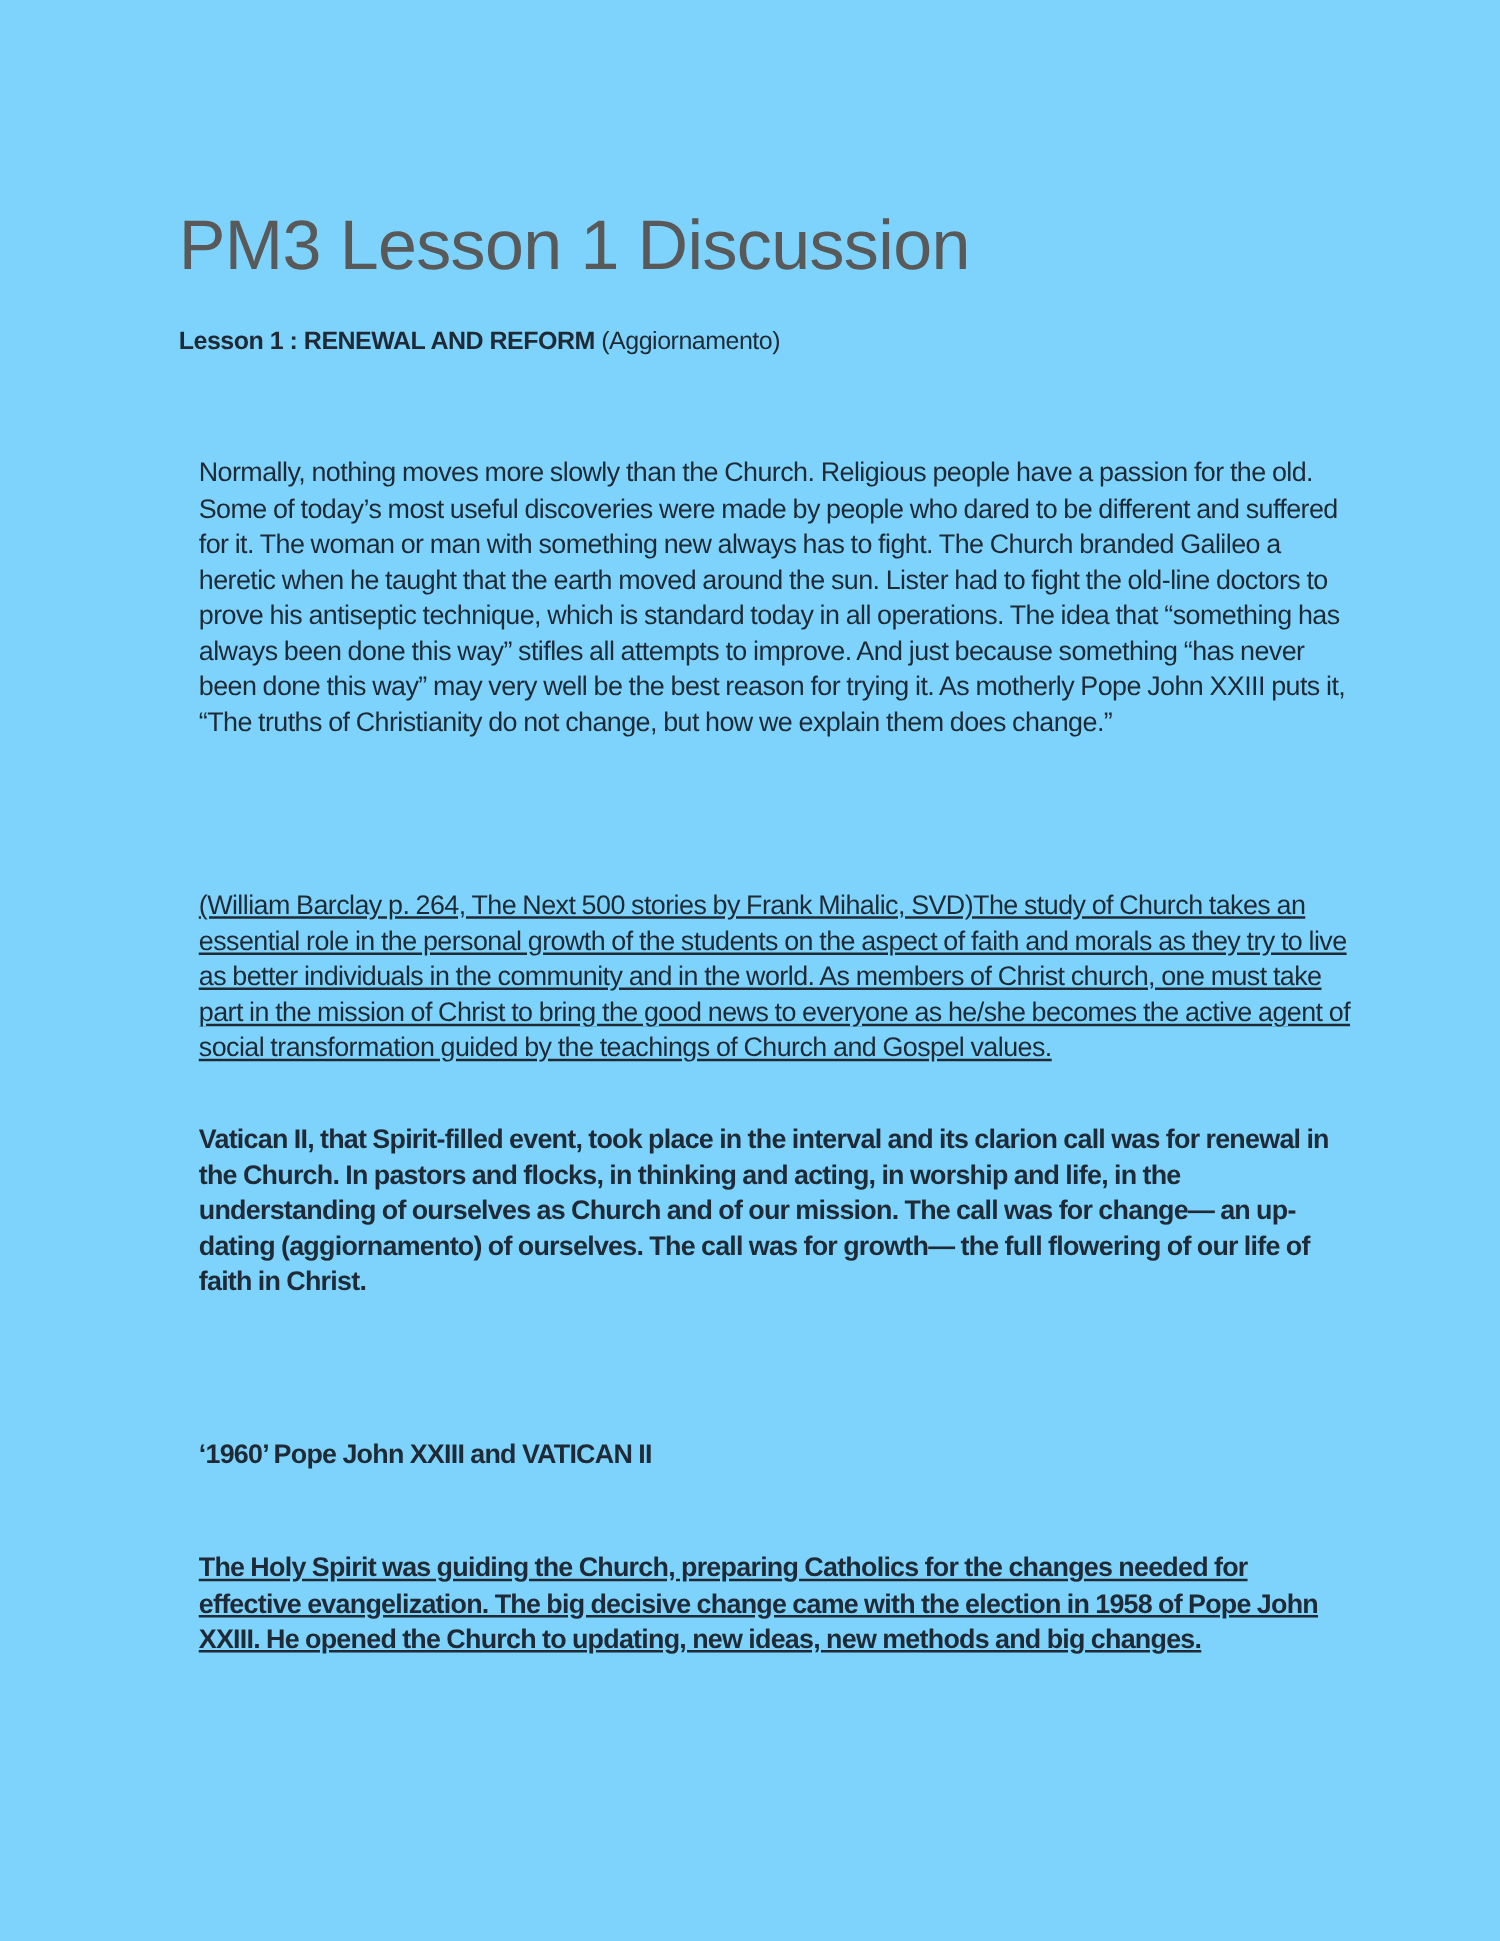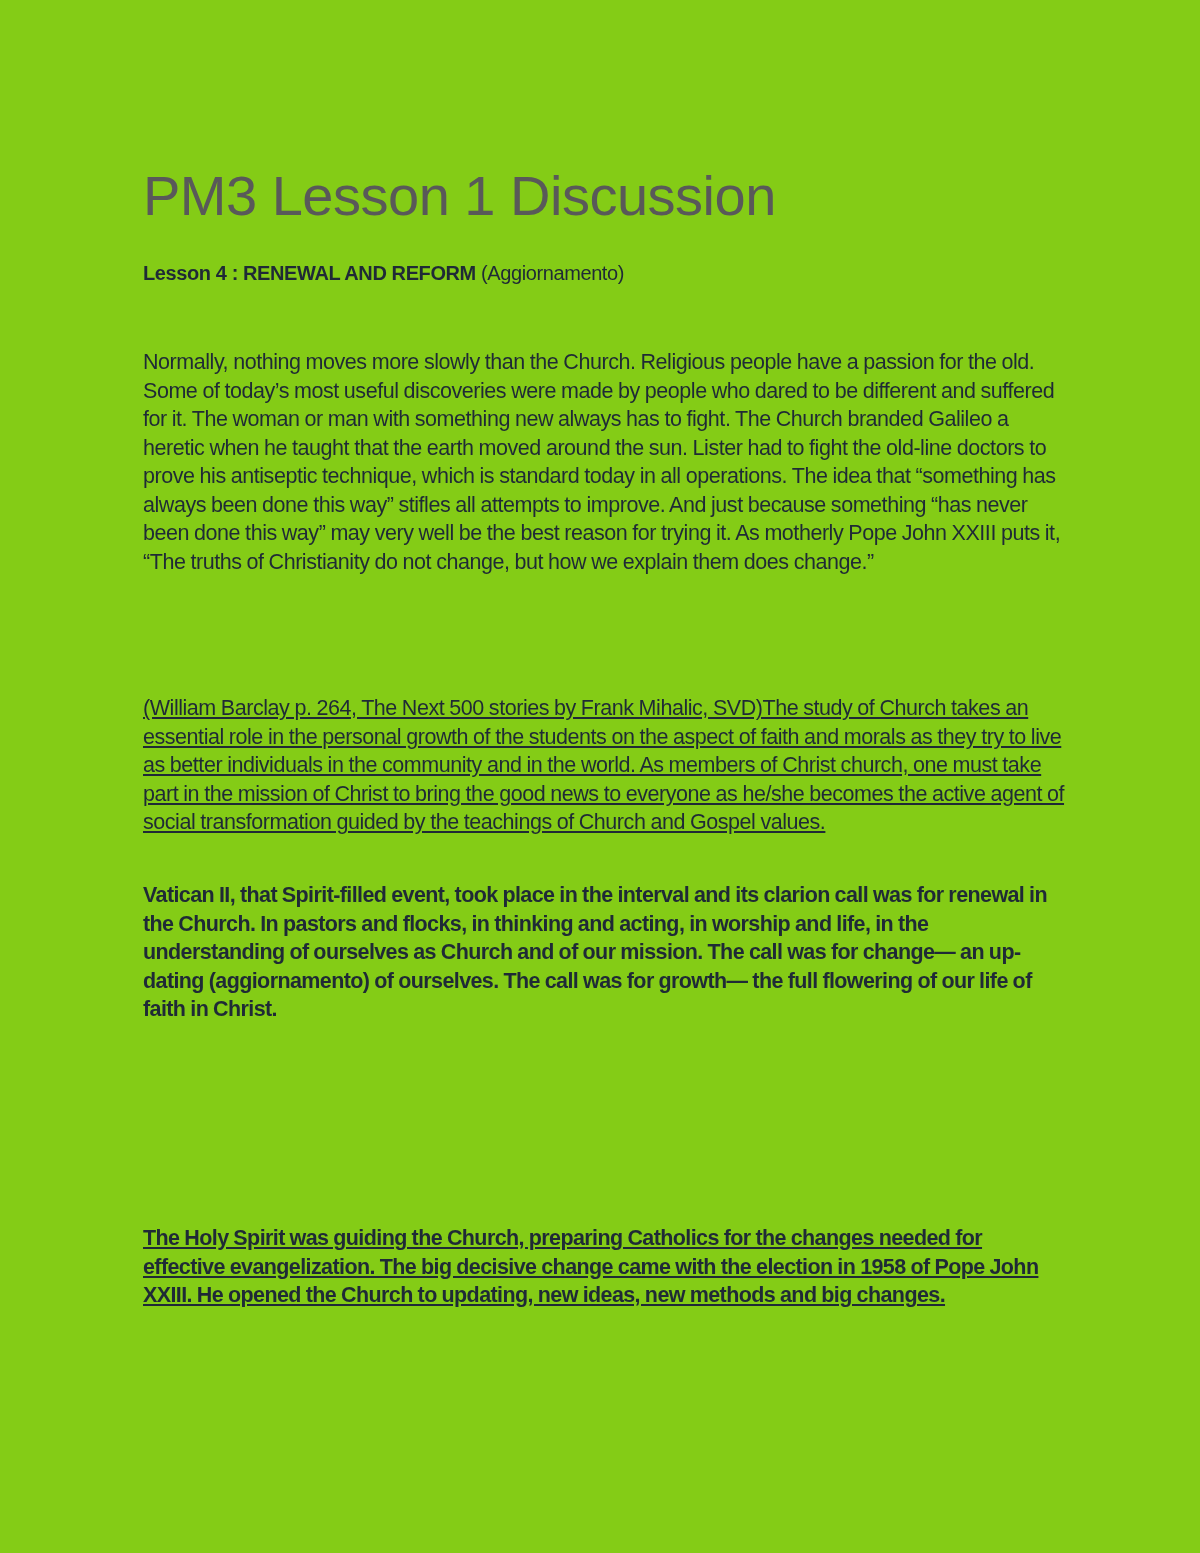--- a/index.html
+++ b/index.html
@@ -1,55 +1,56 @@
 <!DOCTYPE html>
 <html><head>
 <meta charset="utf-8">
 <style>
   html, body { margin: 0; padding: 0; background: #ffffff; }
   body { width: 1200px; height: 1553px; position: relative; overflow: hidden; }
   .page {
     position: absolute; left: 0; top: 0; width: 1200px; height: 1553px;
-    background: #84cc16;
+    background: #7dd3fc;
     font-family: "Liberation Sans", "DejaVu Sans", sans-serif;
     color: #1f2a36;
   }
   .title {
     position: absolute; left: 143px; top: 164px;
     font-size: 56px; font-weight: 400; color: #595959;
     letter-spacing: -0.5px; line-height: 1.15;
     white-space: nowrap;
   }
   .subtitle {
     position: absolute; left: 143px; top: 259px;
     font-size: 20px; line-height: 28px; white-space: nowrap;
     letter-spacing: -0.4px;
   }
   .subtitle b { font-weight: 700; }
   .para {
     position: absolute; left: 143px; width: 925px;
     font-size: 21.5px; line-height: 28.5px;
     letter-spacing: -0.45px; word-spacing: -0.5px;
-    margin: 0;
+    margin: 16px;
   }
   .bold { font-weight: 700; letter-spacing: -0.6px; }
   .p1 { top: 348px; }
   .p2 { top: 694px; text-decoration: underline; }
   .p3 { top: 881px; }
   .p4 { top: 1040px; }
   .p5 { top: 1133px; }
   .p6 { top: 1224px; text-decoration: underline; }
 </style>
 </head>
 <body>
 
 <div class="page">
   <h1 class="title" style="margin:0;">PM3 Lesson 1 Discussion</h1>
 
   <div class="subtitle">
-    <b>Lesson 4 :  RENEWAL AND REFORM</b><span> (Aggiornamento)</span>
+    <b>Lesson 1 :  RENEWAL AND REFORM</b><span> (Aggiornamento)</span>
   </div>
 
   <p class="para p1">Normally, nothing moves more slowly than the Church. Religious people have a passion for the old. Some of today’s most useful discoveries were made by people who dared to be different and suffered for it. The woman or man with something new always has to fight. The Church branded Galileo a heretic when he taught that the earth moved around the sun. Lister had to fight the old-line doctors to prove his antiseptic technique, which is standard today in all operations.  The idea that “something has always been done this way” stifles all attempts to improve. And just because something “has never been done this way” may very well be the best reason for trying it. As motherly Pope John XXIII puts it, “The truths of Christianity do not change, but how we explain them does change.”</p>
   <p class="para p2">(William Barclay p. 264, The Next 500 stories by Frank Mihalic, SVD)The study of Church takes an essential role in the personal growth of the students on the aspect of faith and morals as they try to live as better individuals in the community and in the world. As members of Christ church, one must take part in the mission of Christ to bring the good news to everyone as he/she becomes the active agent of social transformation guided by the teachings of Church and Gospel values.</p>
   <p class="para bold p3">Vatican II, that Spirit-filled event, took place in the interval and its clarion call was for renewal in the Church. In pastors and flocks, in thinking and acting, in worship and life, in the understanding of ourselves as Church and of our mission. The call was for change— an up-dating (aggiornamento) of ourselves. The call was for growth— the full flowering of our life of faith in Christ.</p>
+  <p class="para bold p5">‘1960’ Pope John XXIII and VATICAN II</p>
   <p class="para bold p6">The Holy Spirit was guiding the Church, preparing Catholics for the changes needed for effective evangelization. The big decisive change came with the election in 1958 of Pope John XXIII.  He opened the Church to updating, new ideas, new methods and big changes.</p>
 </div>
 
 </body></html>

